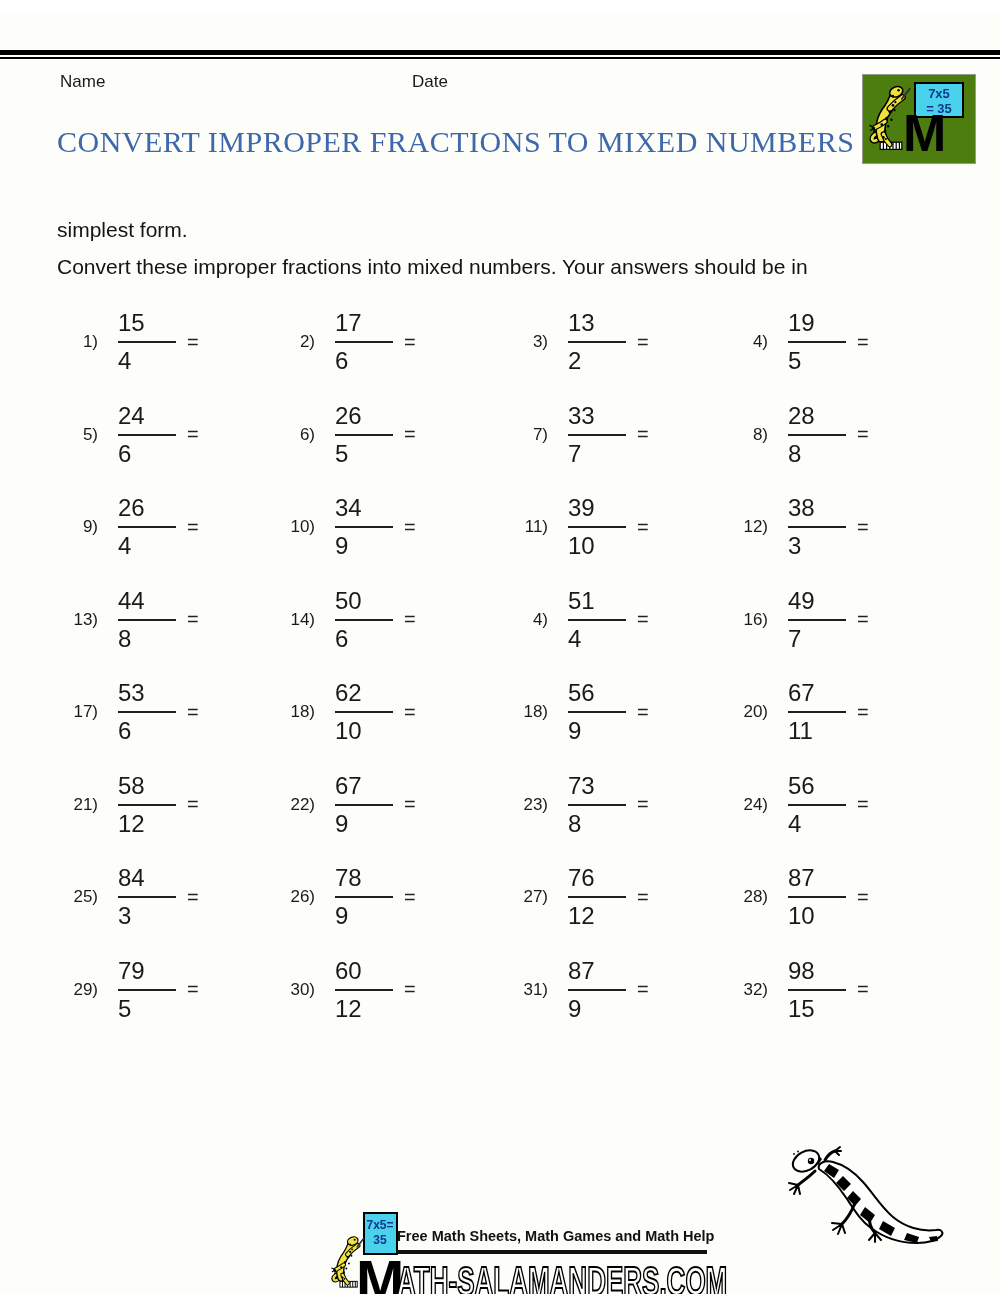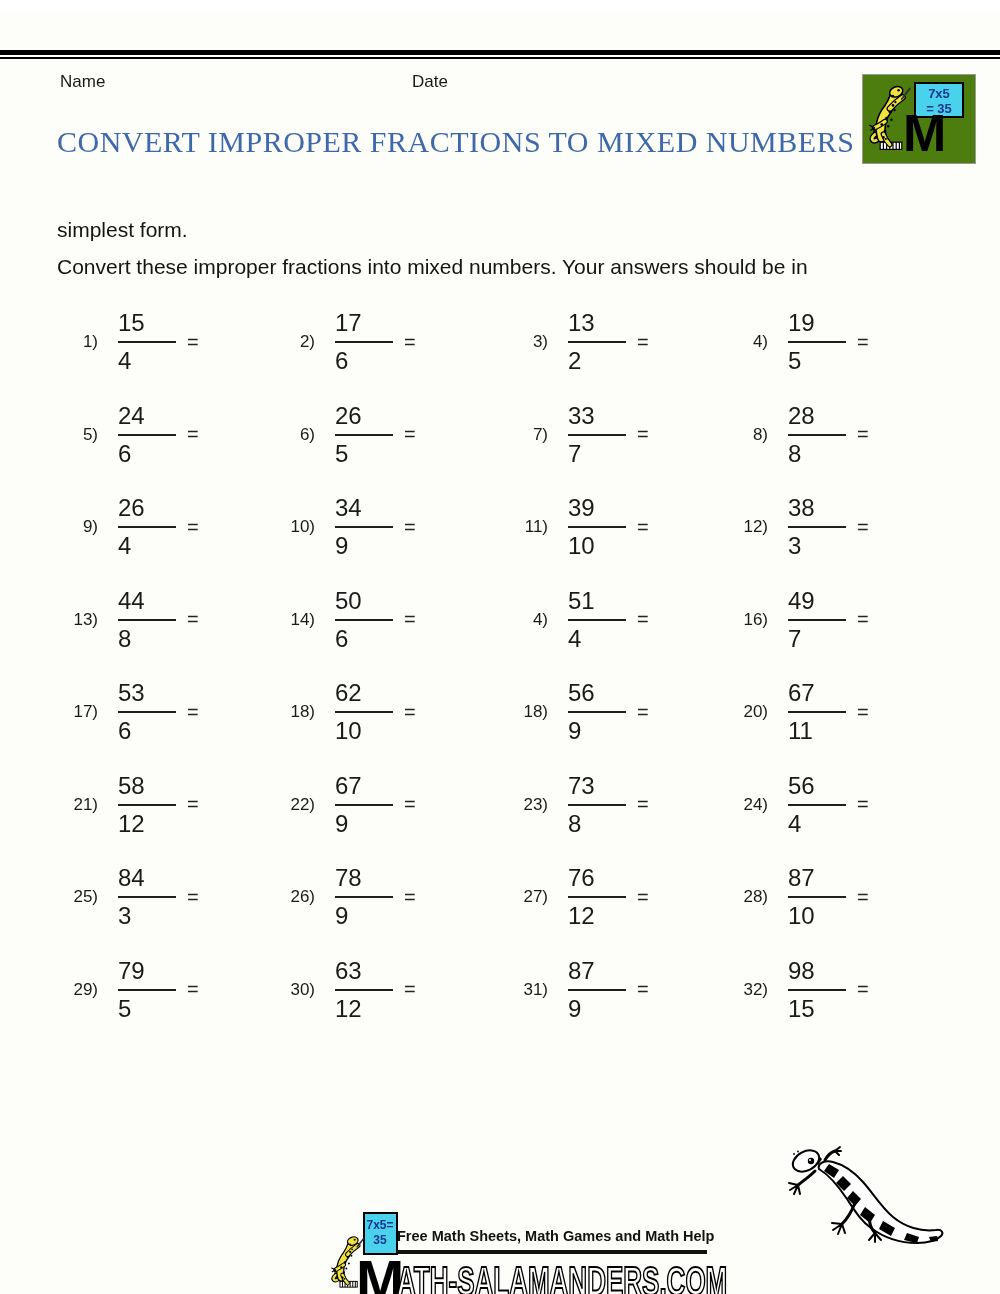--- a/index.html
+++ b/index.html
@@ -403,21 +403,21 @@
       <span class="frac">
         <span class="num">79</span>
         <span class="den">5</span>
       </span>
       <span class="eq">=</span>
     </div>
 
     <div class="cell">
       <span class="plabel">30)</span>
       <span class="frac">
-        <span class="num">63</span>
+        <span class="num">60</span>
         <span class="den">12</span>
       </span>
       <span class="eq">=</span>
     </div>
 
     <div class="cell">
       <span class="plabel">31)</span>
       <span class="frac">
         <span class="num">87</span>
         <span class="den">9</span>

